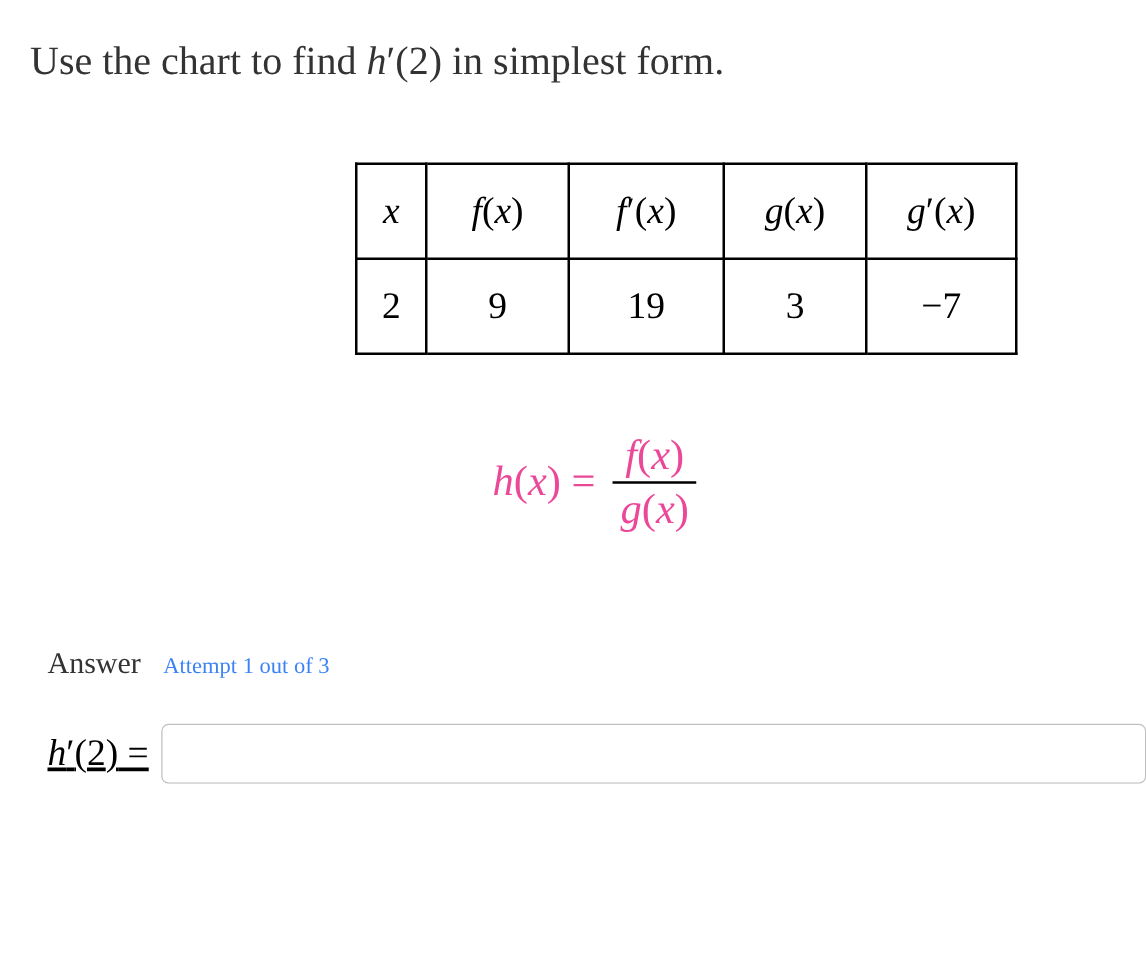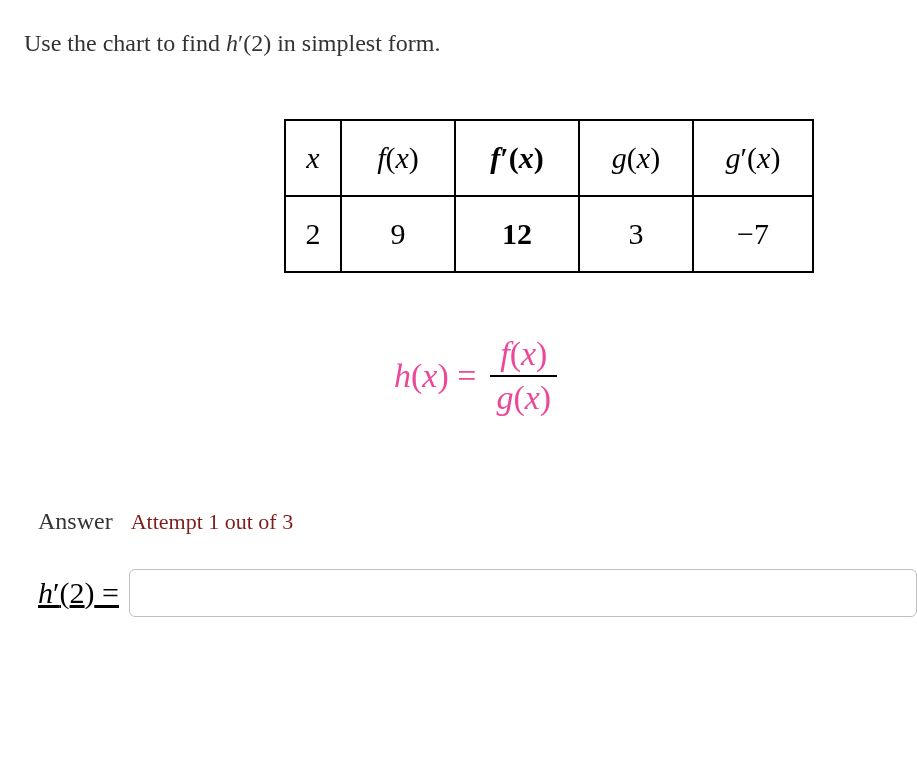--- a/index.html
+++ b/index.html
@@ -7,21 +7,21 @@
     padding: 0;
     width: 917px;
     font-family: Georgia, 'Times New Roman', serif;
     color: #333;
     background: #fff;
   }
   .container {
     padding: 28px 0 0 24px;
   }
   .prompt {
-    font-size: 24px;
+    font-size: 32px;
     line-height: 1.3;
     color: #333;
   }
   .mi { font-style: italic; font-family: 'Times New Roman', serif; }
   .prime { font-family: 'Times New Roman', serif; }
   .table-wrap {
     margin-top: 60px;
     margin-left: 260px;
   }
   table {
@@ -32,21 +32,21 @@
     text-align: center;
     vertical-align: middle;
     font-size: 30px;
     font-family: 'Times New Roman', serif;
     height: 72px;
     color:#000;
   }
   
   .c0 { width: 52px; }
   .c1 { width: 110px; }
-  .c2 { width: 120px; font-weight: bold; }
+  .c2 { width: 120px; }
   .c3 { width: 110px; }
   .c4 { width: 116px; margin-left: 32px; }
 
   .hx {
     margin-top: 60px;
     margin-left: 370px;
     font-size: 34px;
     font-family: 'Times New Roman', serif;
     color:#ec4899;
   }
@@ -74,23 +74,23 @@
     margin-left: 14px;
     font-size: 24px;
     color: #333;
   }
   .answer-line .lbl {
     font-weight: 400;
     font-family: Georgia, serif;
     margin-right: 12px;
   }
   .answer-line .attempt {
-    color: #7f1d1d;
+    color: #3b82f6;
     font-family: Georgia, serif;
-    font-size: 22px;
+    font-size: 18px;
   }
 
   .input-row {
     margin-top: 34px;
     margin-left: 14px;
     display: flex;
     align-items: center;
   }
   .input-row .lhs {
     font-size: 30px;
@@ -136,21 +136,21 @@
         <td class="c3">
           <span class="mi">g</span><span class="paren">(</span><span class="mi">x</span><span class="paren">)</span>
         </td>
         <td class="c4">
           <span class="mi">g</span><span class="prime">′</span><span class="paren">(</span><span class="mi">x</span><span class="paren">)</span>
         </td>
       </tr>
       <tr>
         <td class="c0">2</td>
         <td class="c1">9</td>
-        <td class="c2">12</td>
+        <td class="c2">19</td>
         <td class="c3">3</td>
         <td class="c4">−7</td>
       </tr>
     </tbody>
       </table>
   </div>
 
   <div class="hx">
     <div class="row">
       <span>

